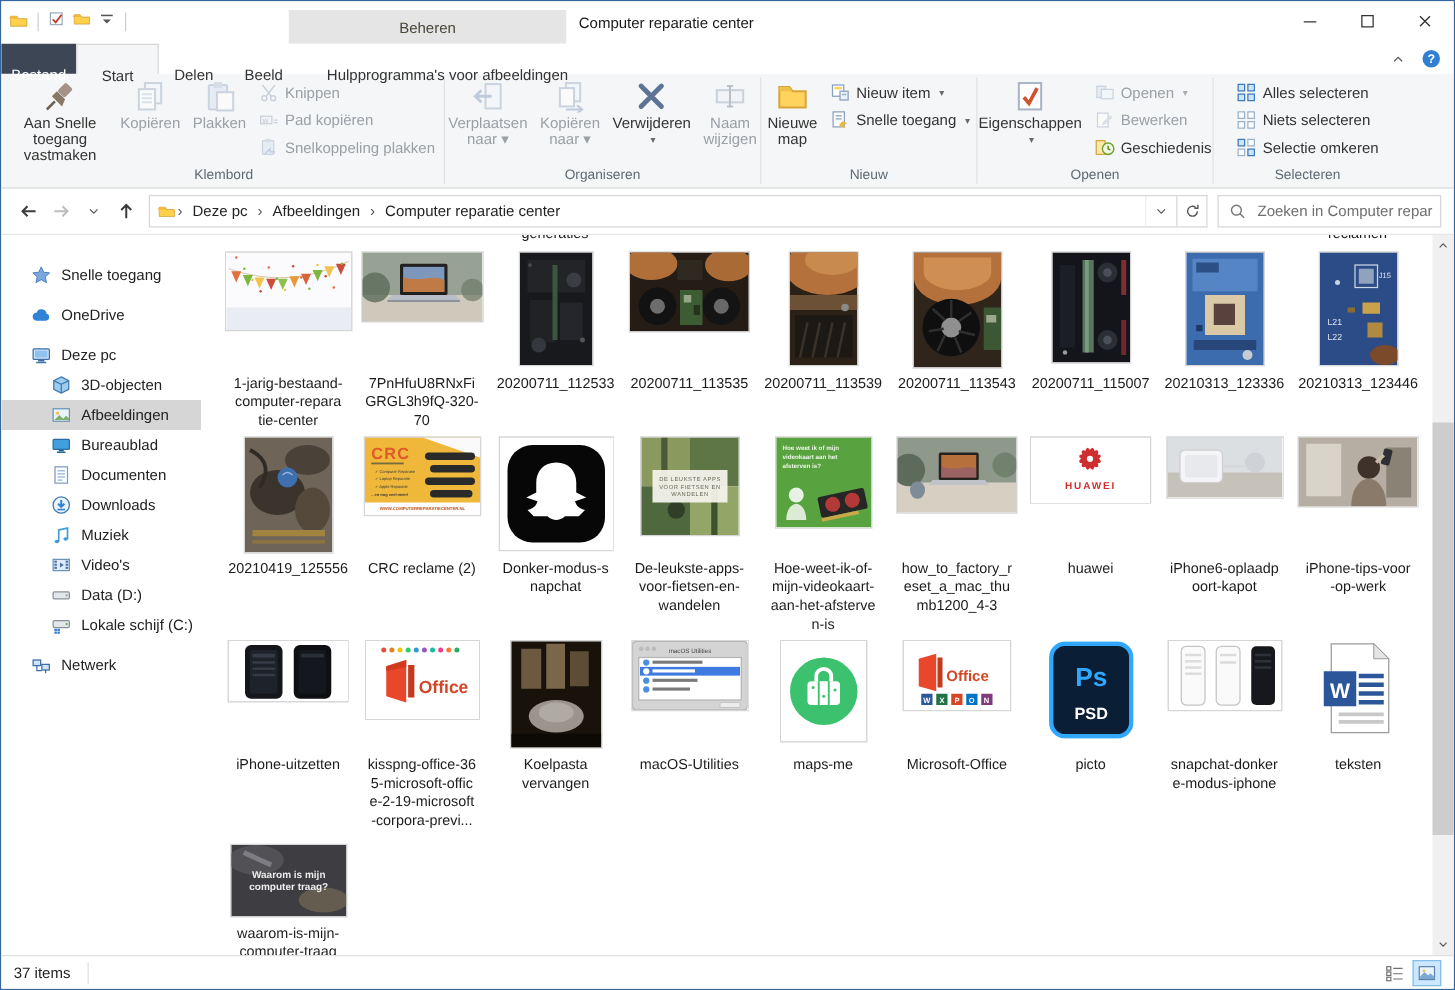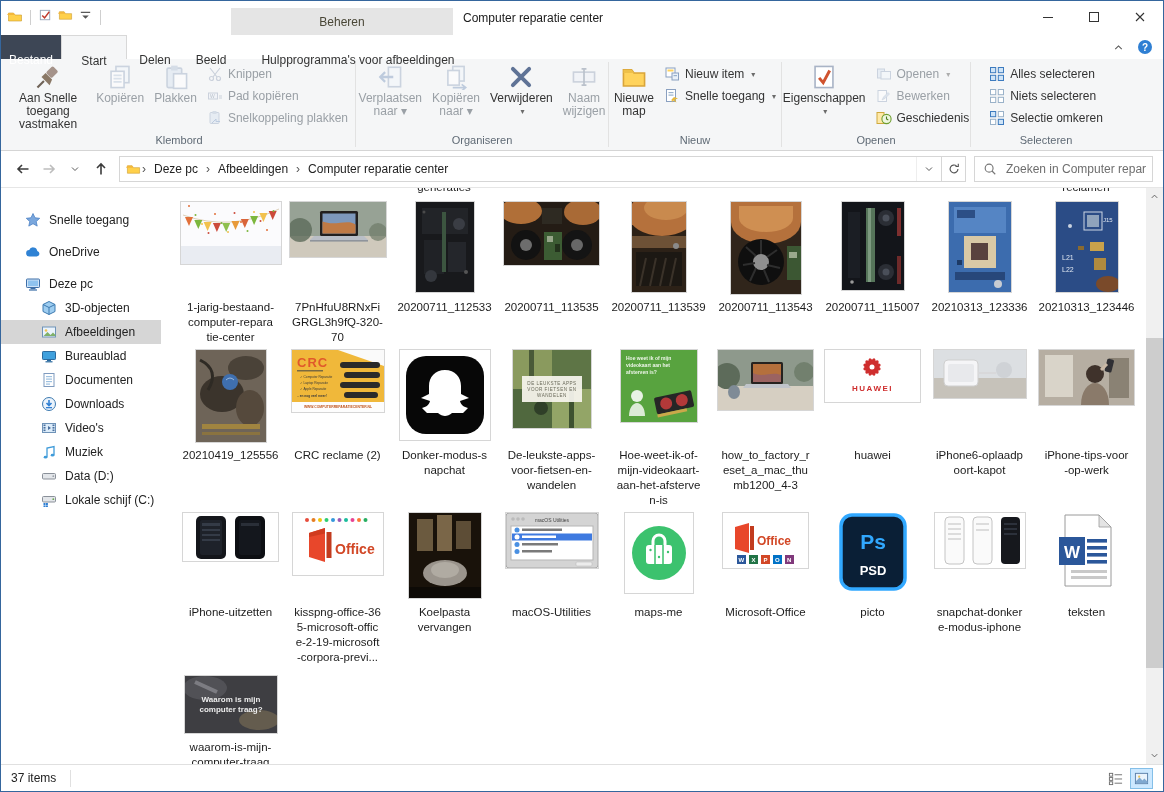--- a/index.html
+++ b/index.html
@@ -568,67 +568,77 @@
               <circle cx="8" cy="8" r="6.5" fill="#eaf3fc" stroke="#3d7ab0"></circle>
               <path d="M8 4v5M5.5 7L8 9.5 10.5 7" stroke="#2f7fd3" stroke-width="1.6" fill="none"></path>
               <rect x="5" y="11" width="6" height="1.3" fill="#2f7fd3"></rect>
             </svg>
           </span>
           <span>Downloads</span>
         </div>
         <div class="sideitem level1">
      <span class="ic" style="width:16px;height:16px">
             <svg width="16" height="16" viewBox="0 0 16 16">
+              <path d="M6 13.2V4l7-1.5v8.7" fill="none" stroke="#3f9bd9" stroke-width="1.3"></path>
+              <ellipse cx="4.5" cy="13.2" rx="1.8" ry="1.4" fill="#3f9bd9"></ellipse>
+              <ellipse cx="11.5" cy="11.2" rx="1.8" ry="1.4" fill="#3f9bd9"></ellipse>
+            </svg>
+          </span>
+          <span>Muziek</span>
+        </div>
+        <div class="sideitem level1">
+     <span class="ic" style="width:16px;height:16px">
+            <svg width="16" height="16" viewBox="0 0 16 16">
               <rect x="1.5" y="3.5" width="13" height="9" fill="#dcecfa" stroke="#6f93b8"></rect>
               <g fill="#4a6f9e">
                 <rect x="2.5" y="4.5" width="2" height="1.6"></rect>
                 <rect x="2.5" y="7" width="2" height="1.6"></rect>
                 <rect x="2.5" y="9.5" width="2" height="1.6"></rect>
                 <rect x="11.5" y="4.5" width="2" height="1.6"></rect>
                 <rect x="11.5" y="7" width="2" height="1.6"></rect>
                 <rect x="11.5" y="9.5" width="2" height="1.6"></rect>
               </g>
               <path d="M7 6l3 2-3 2z" fill="#4a6f9e"></path>
             </svg>
           </span>
           <span>Video's</span>
         </div>
         <div class="sideitem level1">
      <span class="ic" style="width:16px;height:16px">
             <svg width="16" height="16" viewBox="0 0 16 16">
-              <path d="M6 13.2V4l7-1.5v8.7" fill="none" stroke="#3f9bd9" stroke-width="1.3"></path>
-              <ellipse cx="4.5" cy="13.2" rx="1.8" ry="1.4" fill="#3f9bd9"></ellipse>
-              <ellipse cx="11.5" cy="11.2" rx="1.8" ry="1.4" fill="#3f9bd9"></ellipse>
-            </svg>
-          </span>
-          <span>Muziek</span>
-        </div>
-        <div class="sideitem level1">
-     <span class="ic" style="width:16px;height:16px">
-            <svg width="16" height="16" viewBox="0 0 16 16">
               <rect x="1.5" y="5.5" width="13" height="5.5" rx="1" fill="#e3e6ea" stroke="#8a9099"></rect>
               <circle cx="12.3" cy="8.2" r=".9" fill="#9aa0a8"></circle>
             </svg>
           </span>
           <span>Data (D:)</span>
         </div>
         <div class="sideitem level1">
      <span class="ic" style="width:16px;height:16px">
             <svg width="16" height="16" viewBox="0 0 16 16">
               <rect x="1.5" y="4.5" width="13" height="5.5" rx="1" fill="#e3e6ea" stroke="#8a9099"></rect>
               <circle cx="12.3" cy="7.2" r=".9" fill="#6aa84f"></circle>
               <g fill="#2f7fd3">
                 <rect x="2.5" y="11" width="2" height="2"></rect>
                 <rect x="4.9" y="11" width="2" height="2"></rect>
                 <rect x="2.5" y="13.4" width="2" height="1.6"></rect>
                 <rect x="4.9" y="13.4" width="2" height="1.6"></rect>
               </g>
             </svg>
           </span>
           <span>Lokale schijf (C:)</span>
+        </div>
+        <div class="sideitem level0 gap">
+     <span class="ic" style="width:16px;height:16px">
+            <svg width="16" height="16" viewBox="0 0 16 16">
+              <rect x="1.5" y="4" width="6" height="4.5" fill="#cfe3f7" stroke="#3d6fa8"></rect>
+              <rect x="8.5" y="7.5" width="6" height="4.5" fill="#cfe3f7" stroke="#3d6fa8"></rect>
+              <path d="M4.5 8.5v4h4M11.5 12v2.5" stroke="#3d6fa8" fill="none"></path>
+            </svg>
+          </span>
+          <span>Netwerk</span>
         </div>
       </div>
     <div class="content" id="content">
         <div class="partial" style="left:233px">
           <span>generaties</span>
         </div>
         <div class="partial" style="left:875px">
           <span>reclamen</span>
         </div>
         <div class="row" style="top:14px">

